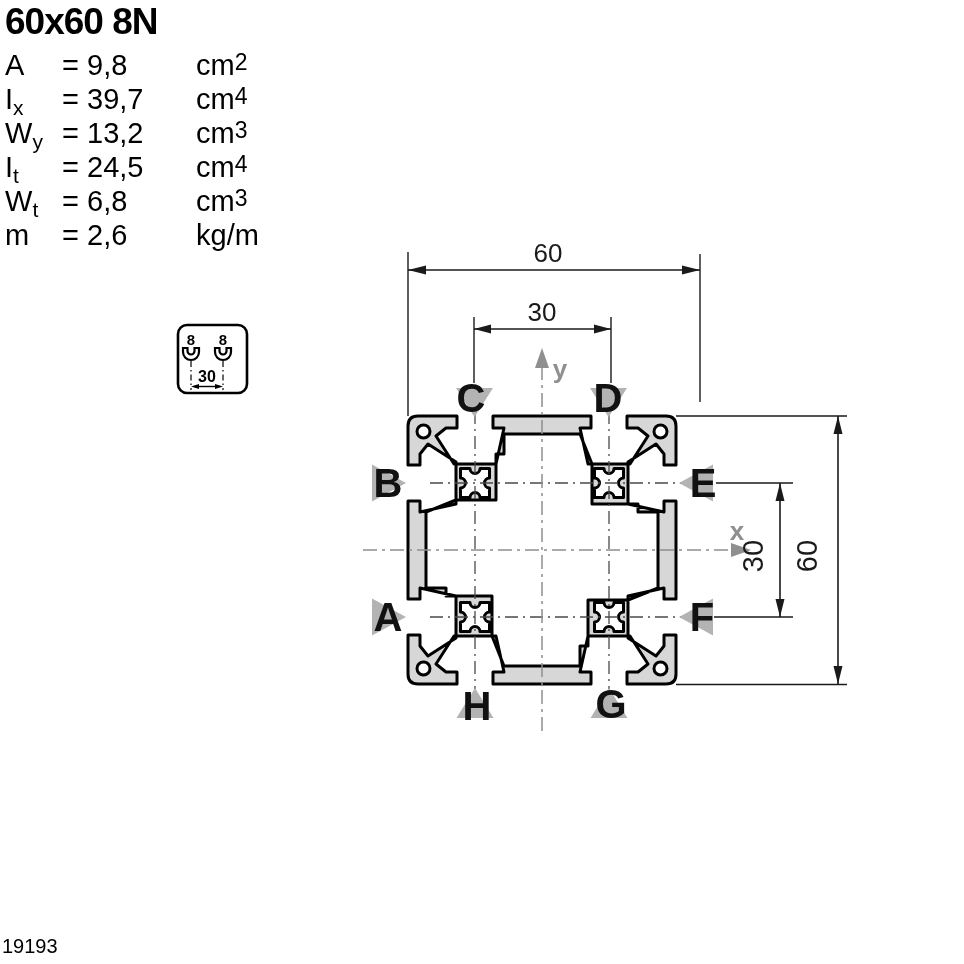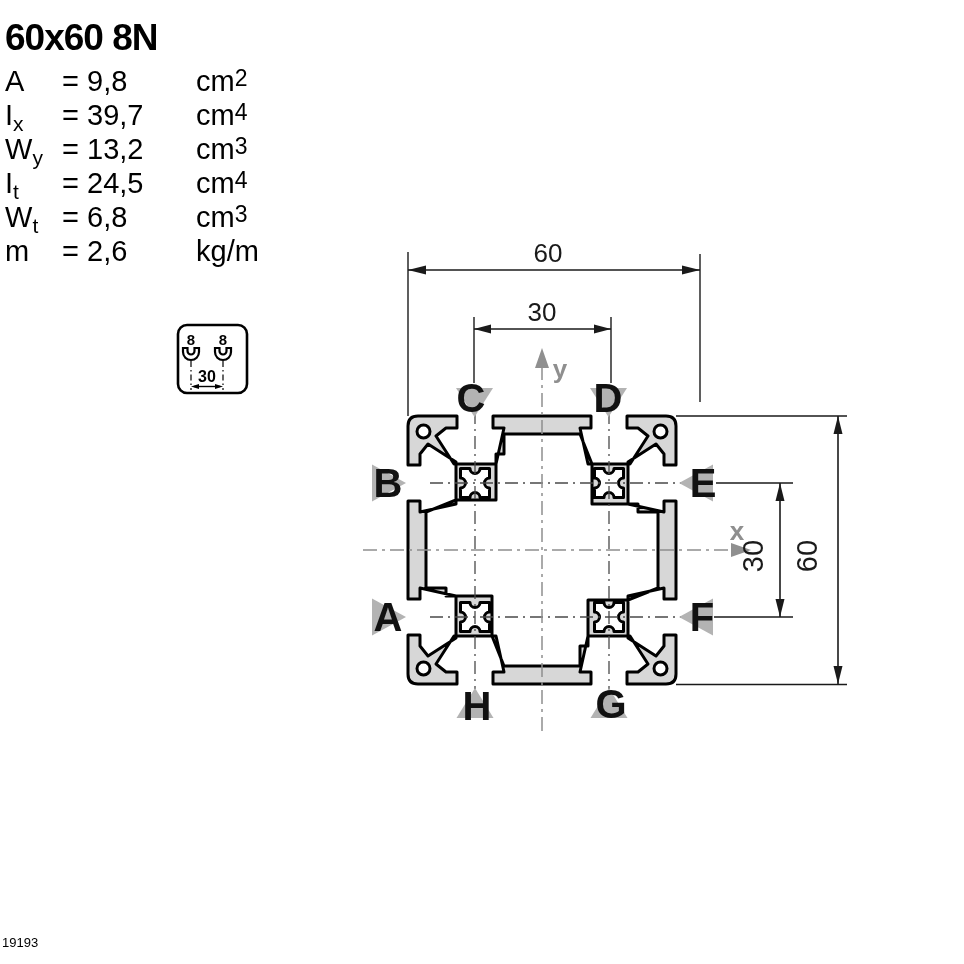--- a/index.html
+++ b/index.html
@@ -1,32 +1,32 @@
 <!DOCTYPE html>
 <html style="--profile-fill: #d7d7d7; --accent-gray: #b3b3b3; --axis-gray: #8f8f8f;"><head>
 <meta charset="utf-8">
 <style>
   html,body{margin:0;padding:0;}
   body{
     width:964px;height:964px;position:relative;background:#ffffff;
     font-family:"Liberation Sans",sans-serif;color:#000;overflow:hidden;
   }
   
-  .spec-panel{position:absolute;left:5px;top:18px;width:330px;}
+  .spec-panel{position:absolute;left:5px;top:2px;width:330px;}
   .spec-title{font-size:37px;font-weight:bold;letter-spacing:-1px;line-height:40px;white-space:nowrap;}
   .spec-rows{margin-top:3px;}
   .spec-row{height:34px;line-height:34px;font-size:29px;white-space:nowrap;}
   .spec-sym{display:inline-block;width:57px;}
   .spec-sub{font-size:21px;vertical-align:-6px;}
   .spec-eq{display:inline-block;width:25px;}
   .spec-val{display:inline-block;width:85px;}
   .spec-unit{display:inline-block;margin-left:24px;}
   .spec-exp{font-size:23px;vertical-align:5px;}
   
-  .doc-number{position:absolute;left:2px;top:935px;font-size:13px;}
+  .doc-number{position:absolute;left:2px;top:935px;font-size:20px;}
   
   svg{position:absolute;left:0;top:0;}
   .profile{fill:var(--profile-fill,#d7d7d7);stroke:#000;stroke-width:3;stroke-linejoin:round;fill-rule:evenodd;}
   .dim-line{stroke:#1a1a1a;stroke-width:1.6;fill:none;}
   .thin-line{stroke:#1a1a1a;stroke-width:1.4;fill:none;}
   .dim-arrow{fill:#1a1a1a;stroke:none;}
   .center-line{stroke:#4a4a4a;stroke-width:1.3;fill:none;stroke-dasharray:13 5 2 5;}
   .axis-line{stroke:var(--axis-gray,#8f8f8f);stroke-width:1.5;fill:none;stroke-dasharray:14 5 3 5;}
   .axis-arrow{fill:var(--axis-gray,#8f8f8f);stroke:none;}
   .axis-label{fill:var(--axis-gray,#8f8f8f);font-size:26px;font-weight:bold;}

